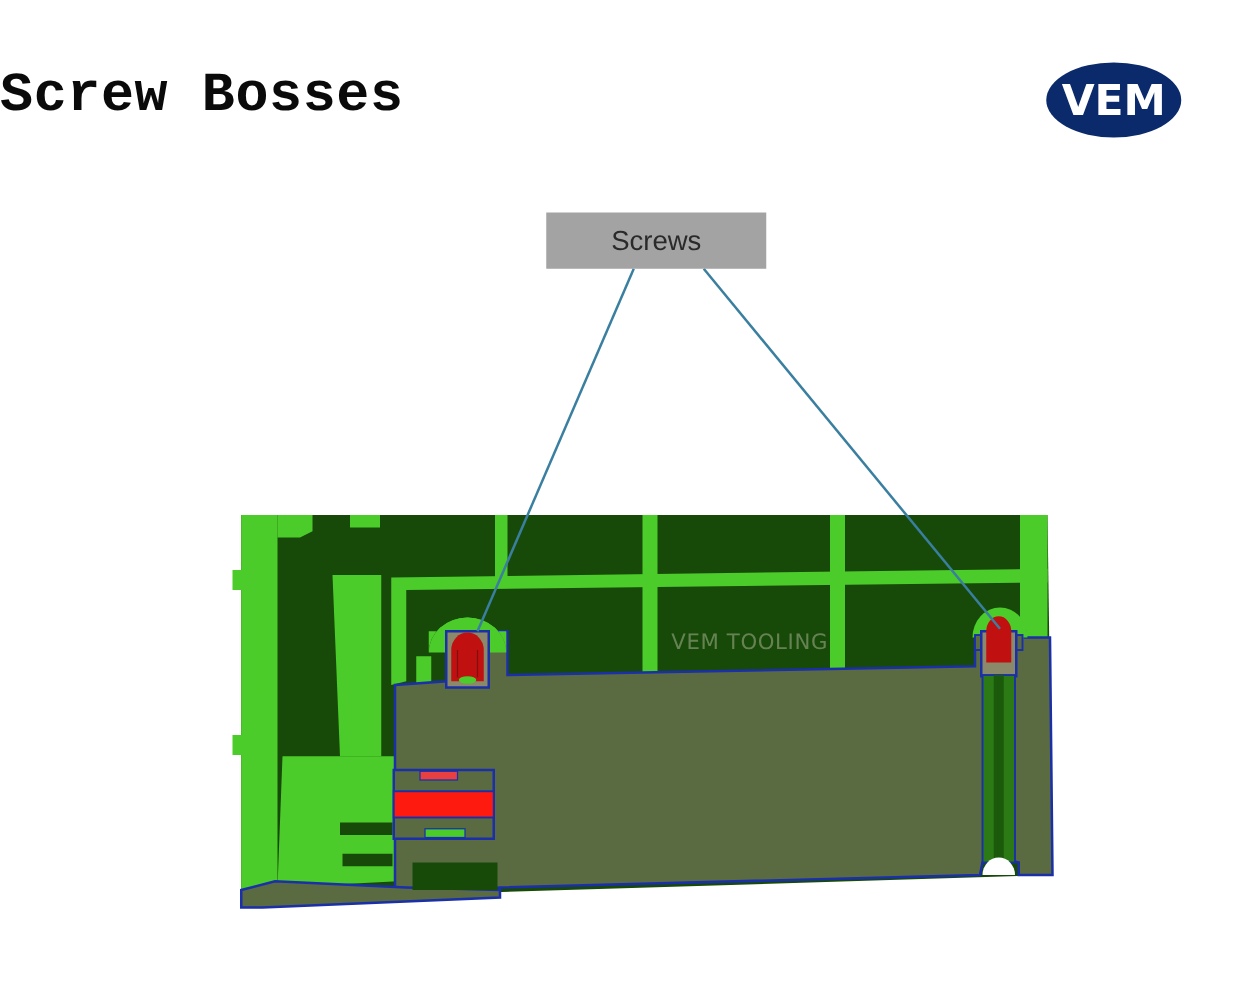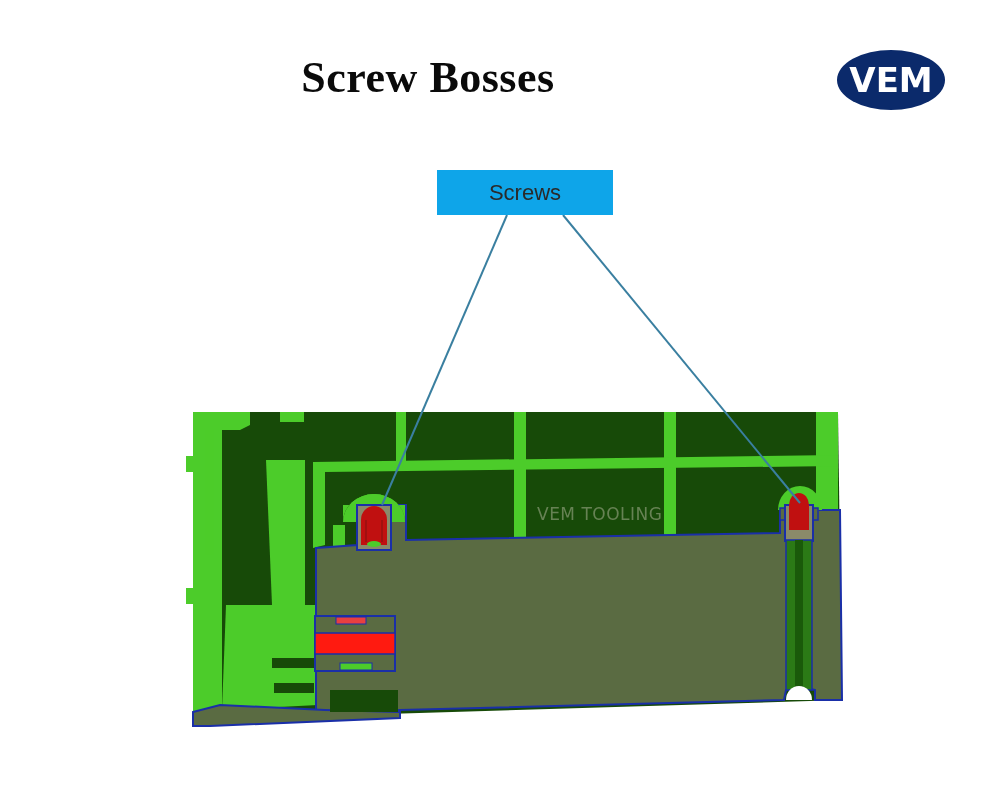--- a/index.html
+++ b/index.html
@@ -1,25 +1,25 @@
 <!DOCTYPE html>
 <html><head>
   <meta charset="utf-8">
   <style>
     html, body { margin: 0; padding: 0; background: #ffffff; }
     body { width: 1000px; height: 800px; position: relative; overflow: hidden; }
     .title {
-      position: absolute; left: 0; top: 52px; width: 856px; text-align: center;
-      font-family: Liberation Serif, serif; font-weight: bold; font-size: 44px;
+      position: absolute; left: 0; top: 52px; width: 856px; 
+      font-family: Liberation Mono, monospace; font-weight: bold; font-size: 44px;
       color: #0a0a0a; letter-spacing: 0.5px;
     }
     .logo { position: absolute; left: 836px; top: 48px; width: 110px; height: 64px; }
     .callout {
       position: absolute; left: 437px; top: 170px; width: 176px; height: 45px;
-      background: #0ea5e9; display: flex; align-items: center; justify-content: center;
+      background: #a3a3a3; display: flex; align-items: center; justify-content: center;
       font-family: "Liberation Sans", sans-serif; font-size: 22px; color: #2a2a2a;
     }
     .diagram { position: absolute; left: 0; top: 0; width: 1000px; height: 800px; }
     .watermark {
       position: absolute; left: 537px; top: 504px;
       font-family: "DejaVu Sans", sans-serif; font-size: 17px; font-weight: 400;
       color: rgba(130,150,110,0.75); letter-spacing: 0.5px;
     }
   </style>
 </head>

